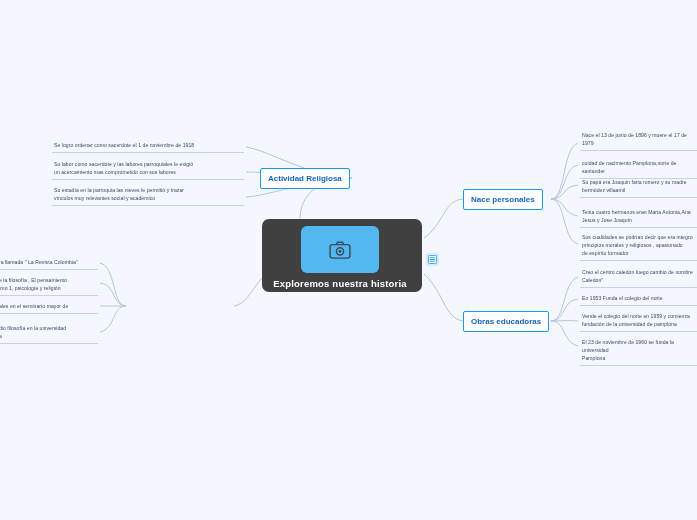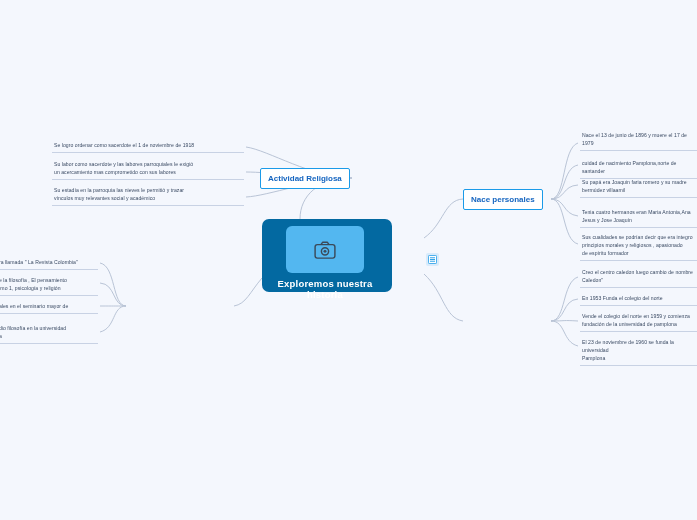--- a/index.html
+++ b/index.html
@@ -10,22 +10,22 @@
     overflow:hidden;
     position:relative;
   }
   #canvas{position:absolute;left:0;top:0;width:697px;height:520px;}
   svg.links{position:absolute;left:0;top:0;width:697px;height:520px;pointer-events:none;}
 
   
   .central{
     position:absolute;
     left:262px;top:219px;
-    width:130px;height:73px;
-    background:#0369a1;
+    width:160px;height:73px;
+    background:#404040;
     border-radius:7px;
     box-sizing:border-box;
     padding:7px 4px 0 0;
     text-align:center;
     z-index:5;
   }
   .central .photo{
     width:78px;height:47px;
     margin:0 auto;
     background:#53b7f0;
@@ -143,20 +143,21 @@
       <rect x="2.2" y="2.6" width="5.6" height="1" fill="#1a9ae8"></rect>
       <rect x="2.2" y="4.5" width="5.6" height="1" fill="#1a9ae8"></rect>
       <rect x="2.2" y="6.4" width="5.6" height="1" fill="#1a9ae8"></rect>
     </svg>
   </div>
 
   <div class="branch" style="left:260px;top:168px;">Actividad Religiosa</div>
 
   <div class="branch" style="left:463px;top:189px;">Nace personales</div>
 
+  <div class="branch" style="left:463px;top:311px;">Obras educadoras</div>
 
 
   <div class="leaf left" style="left:50px;top:139px;width:196px;">Se logro ordenar como sacerdote el 1 de noviembre de 1918</div>
 
   <div class="leaf left" style="left:50px;top:158px;width:196px;">Su labor como sacerdote y las labores parroquiales le exigió
 un acercamiento mas comprometido con sus labores</div>
 
   <div class="leaf left" style="left:50px;top:184px;width:196px;">Su estadía en la parroquia las nieves le permitió y trazar
 vínculos muy relevantes social y académico</div>
 

